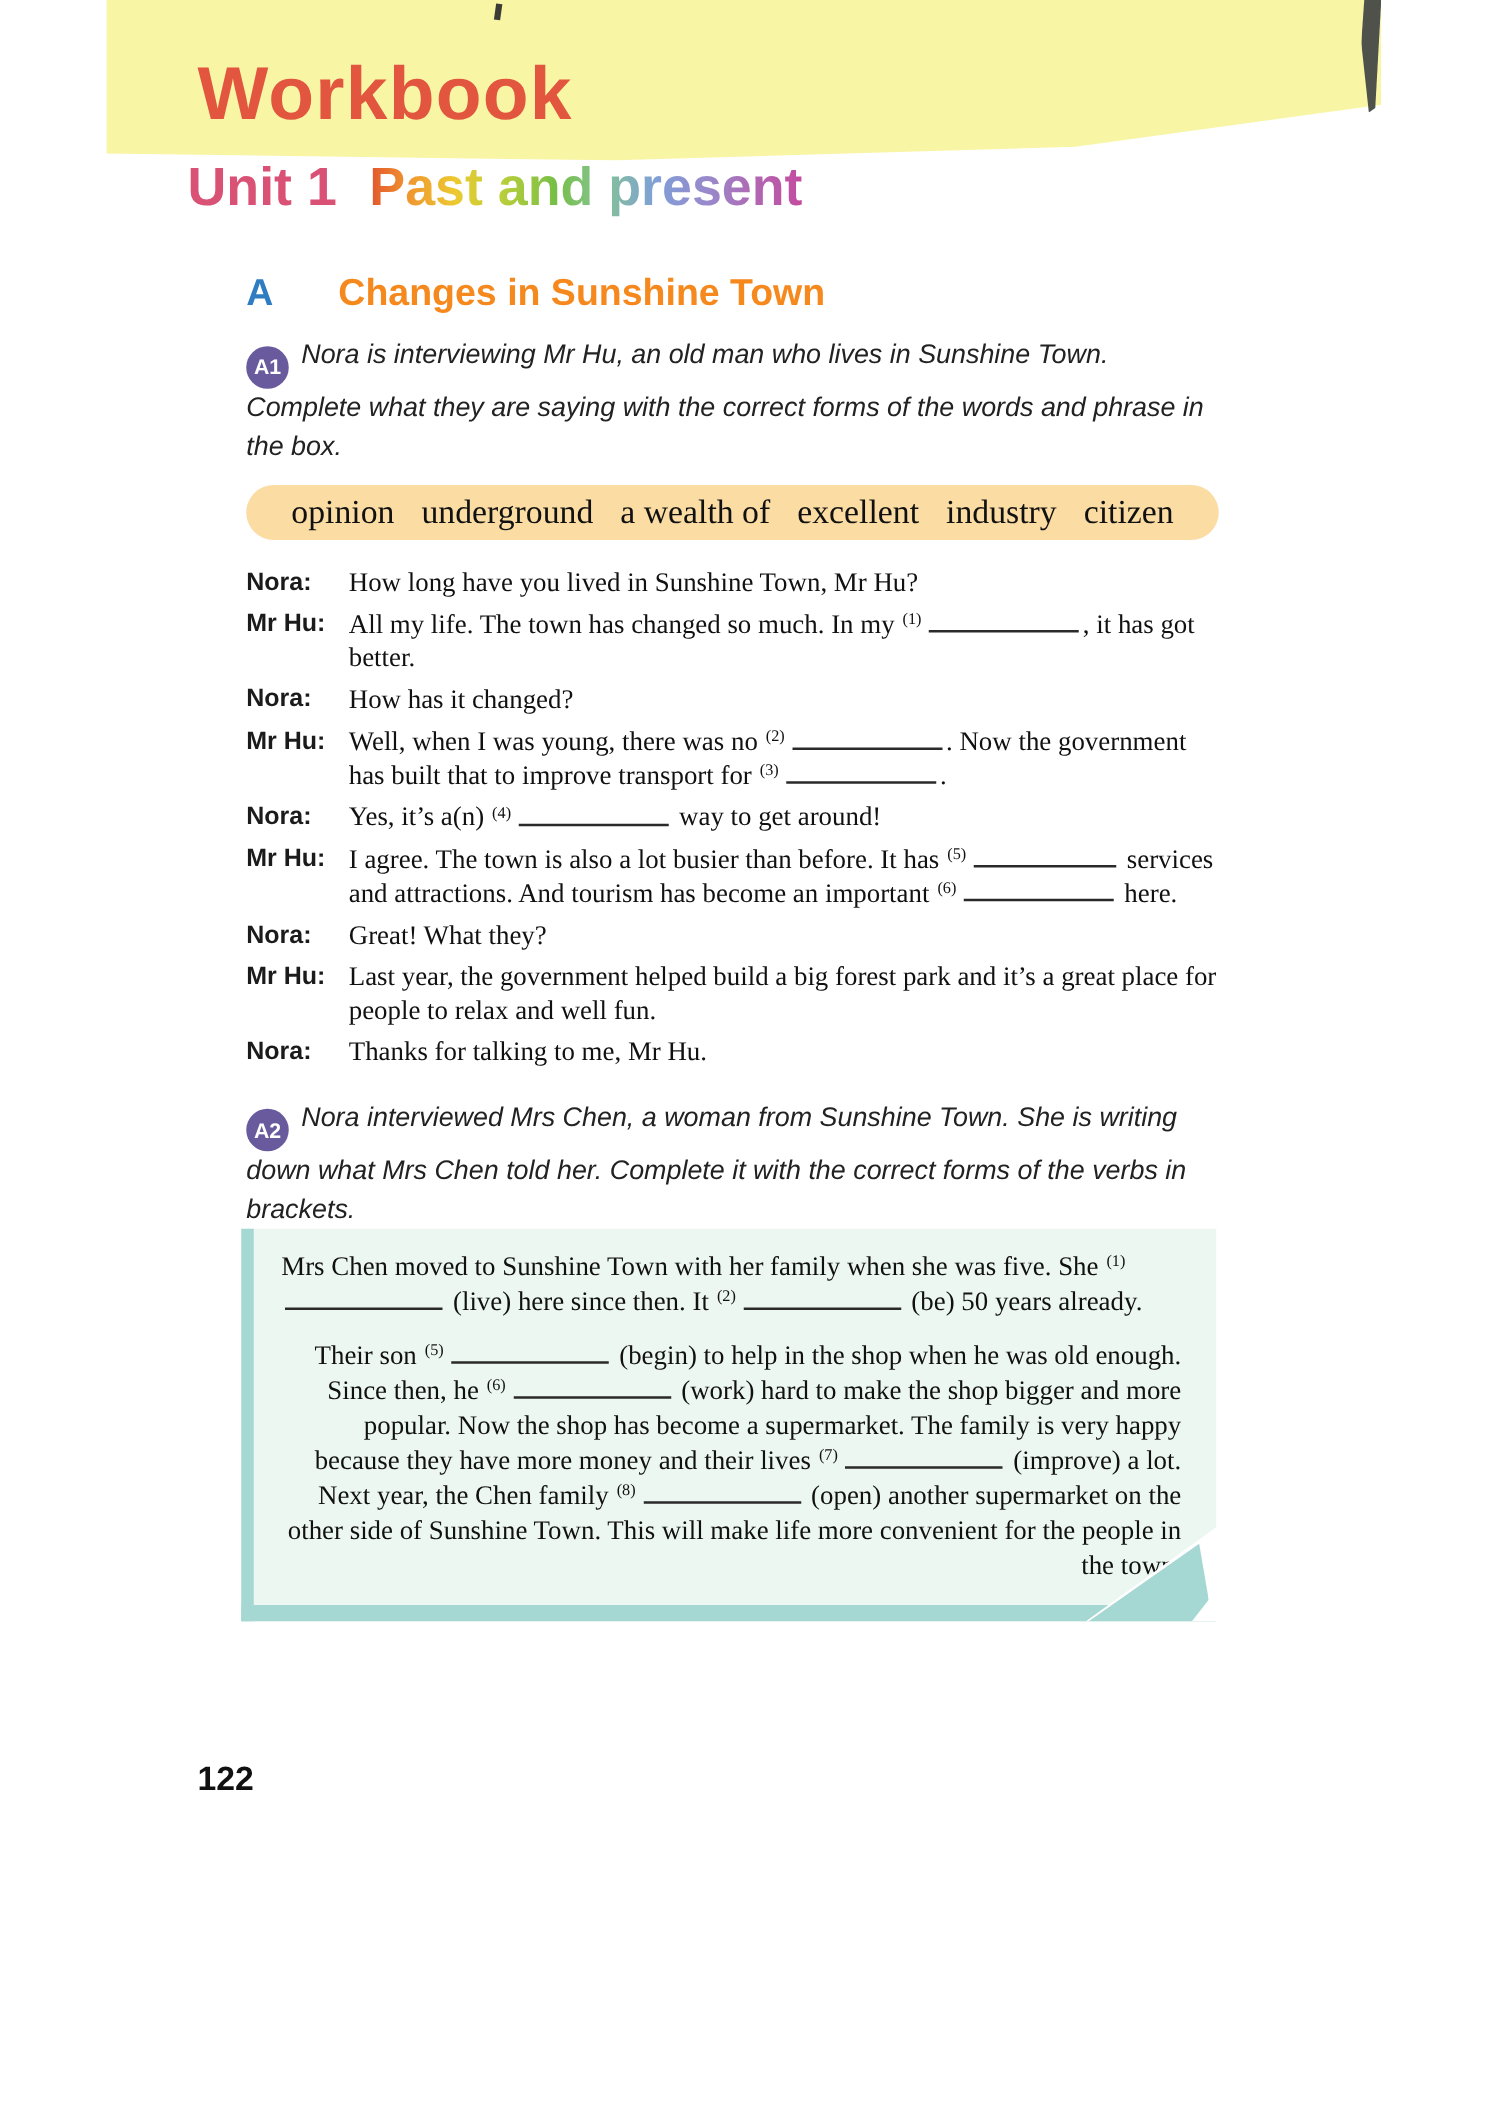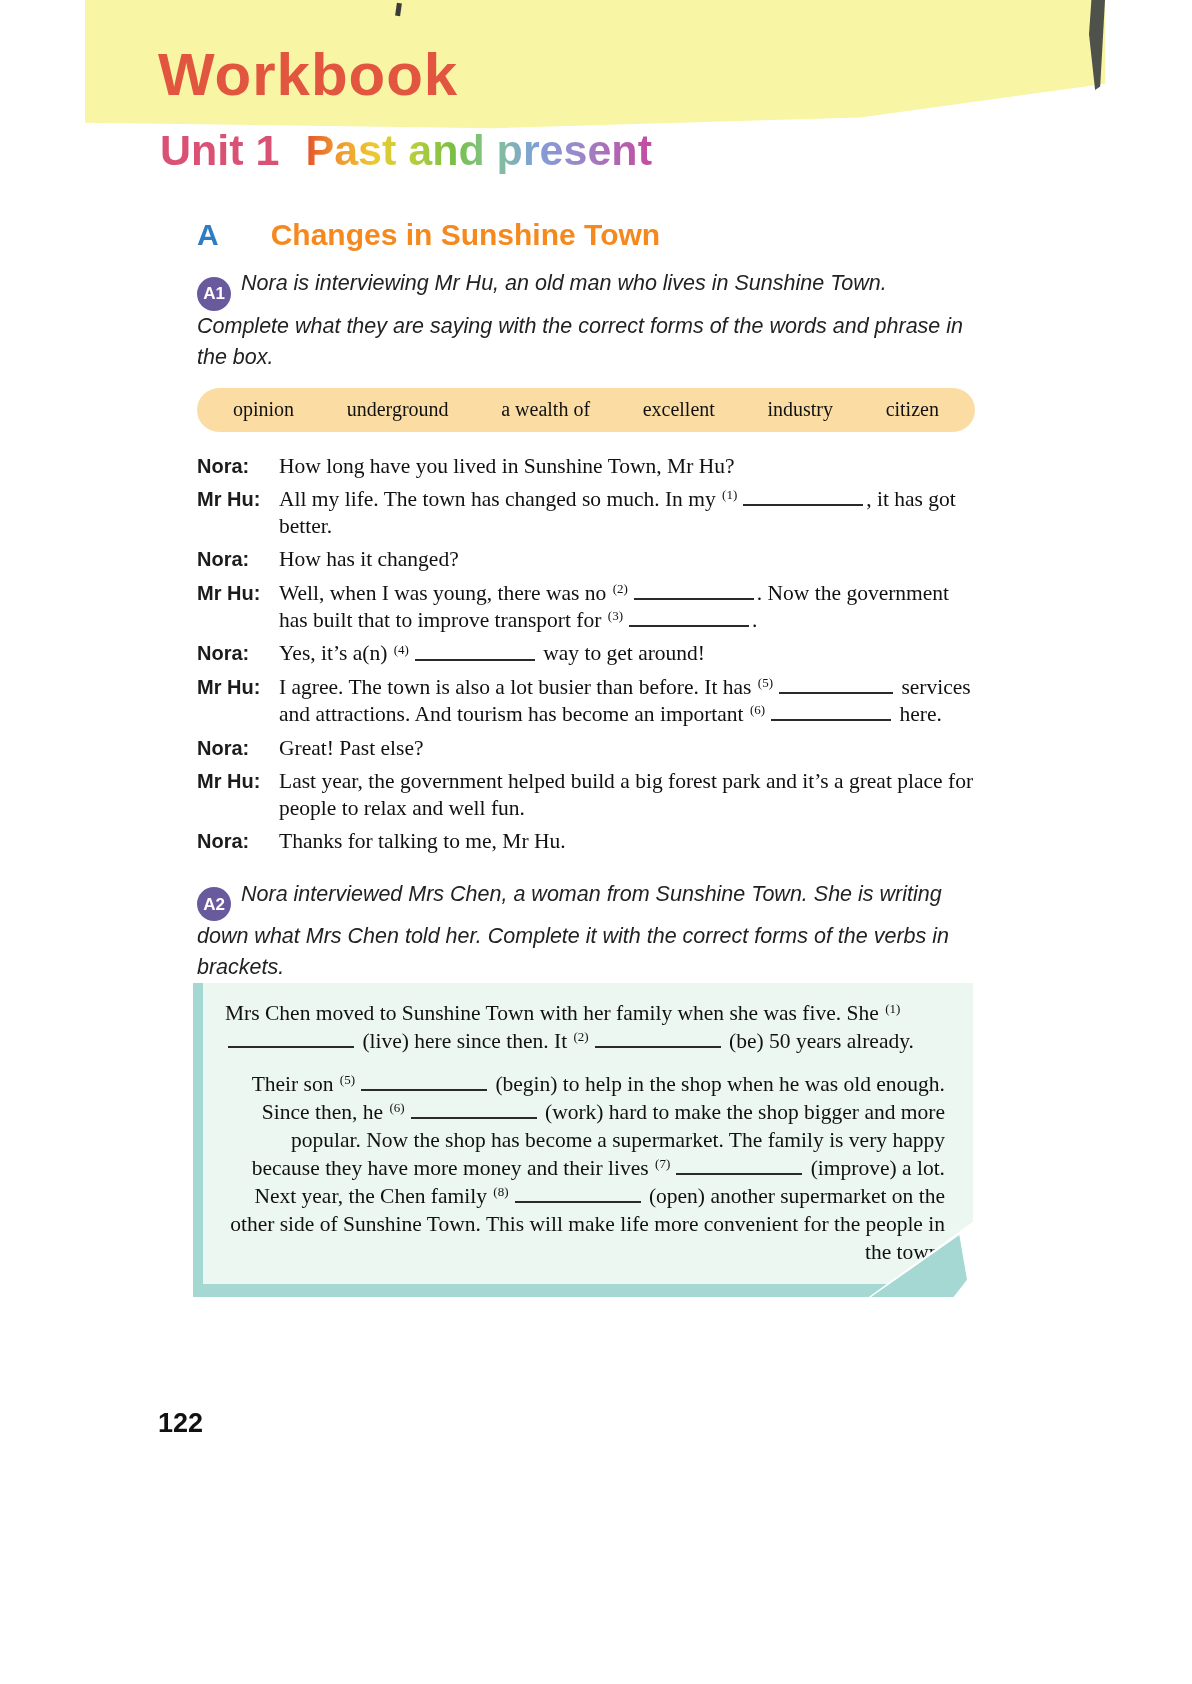--- a/index.html
+++ b/index.html
@@ -15,42 +15,42 @@
   }
   .page-edge{
     position:absolute;left:1089px;top:0;width:16px;height:90px;background:#4f524b;
     clip-path:polygon(15% 0,100% 0,70% 96%,38% 100%,0 38%);
   }
   .scan-mark{position:absolute;left:396px;top:3px;width:5px;height:13px;background:#3c3c36;transform:rotate(8deg);}
   .book-title{
     position:absolute;left:158px;top:40px;
     font-size:60px;font-weight:800;letter-spacing:1px;color:var(--title-red,#e25640);
   }
-  .unit-line{position:absolute;left:160px;top:126px;font-size:43px;font-weight:800;white-space:nowrap;}
+  .unit-line{position:absolute;left:150px;top:126px;font-size:43px;font-weight:800;white-space:nowrap;}
   .unit-label{color:var(--unit-pink,#d95276);margin-right:26px;}
   .unit-title{
     background:linear-gradient(90deg,#e2532d 0%,#f0952f 9%,#ecc931 20%,#becf3a 30%,#77bf46 43%,#84c394 54%,#7fa0d7 66%,#9a87ca 79%,#b561ae 91%,#c44ba0 100%);
     -webkit-background-clip:text;background-clip:text;color:transparent;
   }
   .section-line{position:absolute;left:197px;top:218px;font-size:30px;font-weight:800;}
   .section-letter{color:var(--section-blue,#2f7cc2);margin-right:18px;}
   .section-title{color:var(--section-orange,#f6891e);margin-left:34px;}
   
   .content{position:absolute;left:197px;top:268px;width:778px;}
   .badge{
     display:inline-flex;align-items:center;justify-content:center;
     width:34px;height:34px;border-radius:50%;background:var(--badge-purple,#695a9e);
     color:#fff;font-size:17px;font-weight:800;font-style:normal;
     margin-right:10px;vertical-align:-9px;
   }
   .instr{font-style:italic;font-size:21.5px;line-height:31px;color:#222;font-weight:500;}
   .word-box{
     margin-top:15px;height:44px;border-radius:24px;background:var(--wordbox-bg,#fbdda4);
     display:flex;align-items:center;justify-content:space-between;padding:0 36px;
-    font-family:"Liberation Serif",serif;font-size:20px;color:#111;
+    font-family:"Liberation Serif",serif;font-size:27px;color:#111;
   }
   
   .dialogue{margin-top:21px;font-family:"Liberation Serif",serif;font-size:21.5px;line-height:26.5px;color:#111;}
   .turn{display:flex;margin-bottom:7px;}
   .speaker{
     flex:0 0 82px;font-family:"Liberation Sans",sans-serif;font-weight:700;
     font-size:20px;line-height:26.5px;color:#1b1b1b;white-space:nowrap;
   }
   .utterance{flex:1;}
   sup.ref{font-size:13px;line-height:0;vertical-align:7px;margin:0 3px 0 1px;font-family:"Liberation Serif",serif;}
@@ -136,21 +136,21 @@
         <div class="turn">
           <span class="speaker">Nora:</span>
           <div class="utterance">Yes, it’s a(n) <sup class="ref">(4)</sup><span class="blank" style="width: 120px;"></span> way to get around!</div>
         </div>
         <div class="turn">
           <span class="speaker">Mr Hu:</span>
           <div class="utterance">I agree. The town is also a lot busier than before. It has <sup class="ref">(5)</sup><span class="blank" style="width: 114px;"></span> services and attractions. And tourism has become an important <sup class="ref">(6)</sup><span class="blank" style="width: 120px;"></span> here.</div>
         </div>
         <div class="turn">
           <span class="speaker">Nora:</span>
-          <div class="utterance">Great! Past else?</div>
+          <div class="utterance">Great! What they?</div>
         </div>
         <div class="turn">
           <span class="speaker">Mr Hu:</span>
           <div class="utterance">Last year, the government helped build a big forest park and it’s a great place for people to relax and well fun.</div>
         </div>
         <div class="turn">
           <span class="speaker">Nora:</span>
           <div class="utterance">Thanks for talking to me, Mr Hu.</div>
         </div>
       </div>

